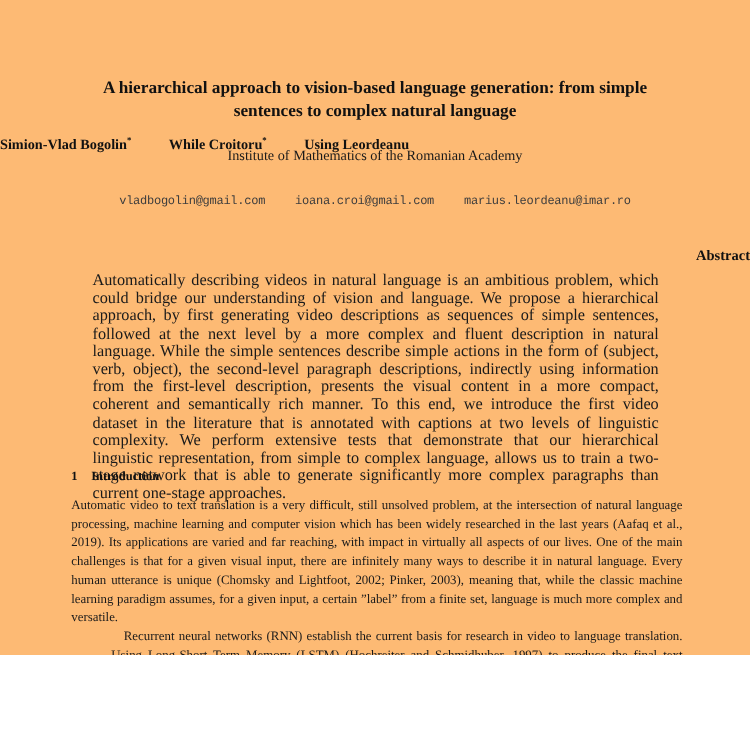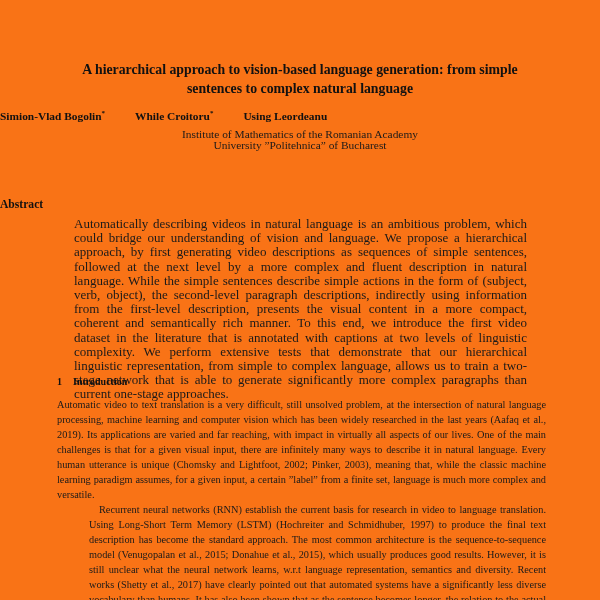--- a/index.html
+++ b/index.html
@@ -1,21 +1,21 @@
 <!DOCTYPE html>
 <html><head>
 <meta charset="utf-8">
 <style>
   * { margin: 0; padding: 0; box-sizing: border-box; }
   html, body { width: 600px; height: 600px; background: #ffffff; }
   .page {
     position: relative;
     width: 600px;
-    height: 600px;
-    background: #f97316;
+    height: 524px;
+    background: #fdba74;
     font-family: "Liberation Serif", "DejaVu Serif", serif;
     color: #1a1a1a;
     overflow: hidden;
   }
   .title {
     position: absolute;
     top: 60px;
     left: 63px;
     width: 474px;
     text-align: center;
@@ -41,41 +41,41 @@
     line-height: 0;
   }
   .affil {
     position: absolute;
     left: 0;
     width: 600px;
     text-align: center;
     font-size: 11.4px;
     color: #1a1a1a;
   }
-  .affil-1 { top: 128px; }
+  .affil-1 { top: 119px; }
   .affil-2 { top: 139px; }
   .emails-row {
     position: absolute;
     top: 155px;
     left: 0;
     width: 600px;
     display: flex;
     justify-content: center;
     gap: 24px;
     font-family: "Liberation Mono", "DejaVu Sans Mono", monospace;
     font-size: 9.6px;
     color: #3d3d3d;
     letter-spacing: -0.2px;
   }
   .abstract-heading {
     position: absolute;
     top: 198px;
     left: 0;
     width: 600px;
-    text-align: left;
+    text-align: right;
     font-weight: bold;
     font-size: 11.6px;
     color: #111111;
   }
   .abstract-body {
     position: absolute;
     top: 217px;
     left: 74px;
     width: 453px;
     text-align: justify;
@@ -111,22 +111,26 @@
 
   <div class="title">A hierarchical approach to vision-based language generation: from simple sentences to complex natural language</div>
 
   <div class="authors-row">
     <span class="author"><span>Simion-Vlad Bogolin</span><sup>*</sup></span>
     <span class="author"><span>While Croitoru</span><sup>*</sup></span>
     <span class="author"><span>Using Leordeanu</span><sup></sup></span>
   </div>
 
   <div class="affil affil-1">Institute of Mathematics of the Romanian Academy</div>
-  <div class="affil affil-2">University ”Politehnica” of Bucharest</div>
 
+  <div class="emails-row">
+    <span>vladbogolin@gmail.com</span>
+    <span>ioana.croi@gmail.com</span>
+    <span>marius.leordeanu@imar.ro</span>
+  </div>
 
   <div class="abstract-heading">Abstract</div>
 
   <div class="abstract-body">Automatically describing videos in natural language is an ambitious problem, which could bridge our understanding of vision and language. We propose a hierarchical approach, by first generating video descriptions as sequences of simple sentences, followed at the next level by a more complex and fluent description in natural language. While the simple sentences describe simple actions in the form of (subject, verb, object), the second-level paragraph descriptions, indirectly using information from the first-level description, presents the visual content in a more compact, coherent and semantically rich manner. To this end, we introduce the first video dataset in the literature that is annotated with captions at two levels of linguistic complexity. We perform extensive tests that demonstrate that our hierarchical linguistic representation, from simple to complex language, allows us to train a two-stage network that is able to generate significantly more complex paragraphs than current one-stage approaches.</div>
 
   <div class="section-heading">
     <span class="sec-num">1</span><span>Introduction</span>
   </div>
 
   <div class="intro-body">

